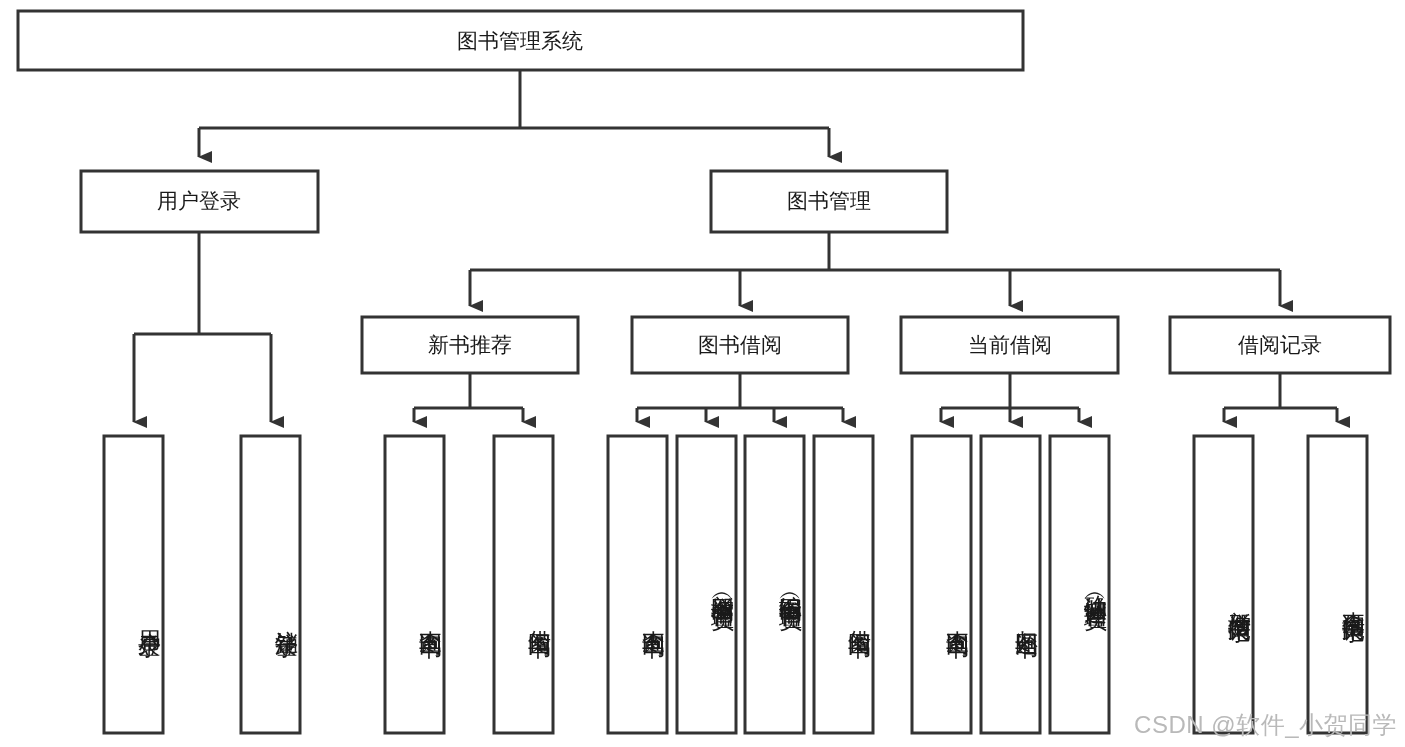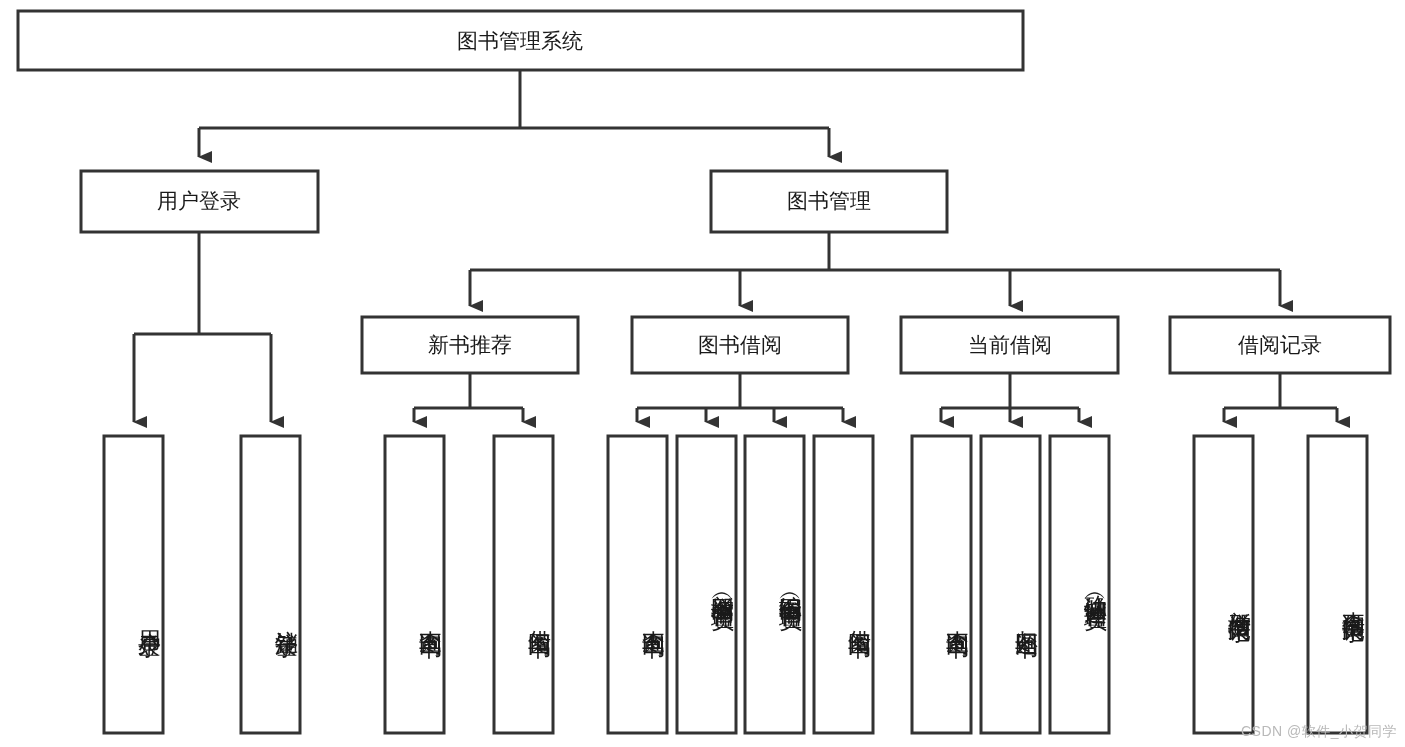--- a/index.html
+++ b/index.html
@@ -58,21 +58,21 @@
     align-items: flex-start;
     justify-content: center;
     white-space: nowrap;
     pointer-events: none;
   }
   .watermark {
     position: absolute;
     right: 8px;
     bottom: 6px;
     font-family: "Liberation Sans", "DejaVu Sans", sans-serif;
-    font-size: 14px;
+    font-size: 24px;
     color: #b9b9b9;
     letter-spacing: 0.5px;
     white-space: nowrap;
   }
 </style>
 </head>
 <body>
 
 <div id="diagram-root">
 

